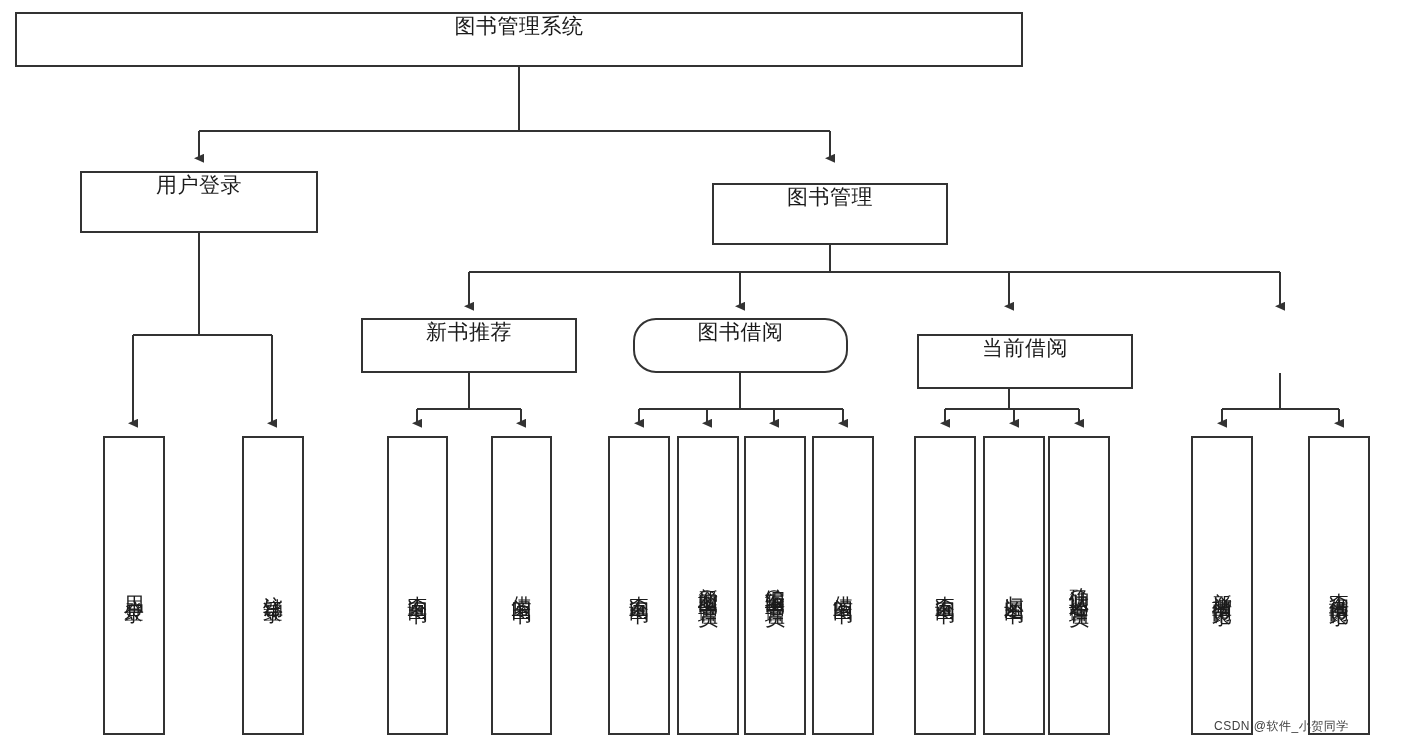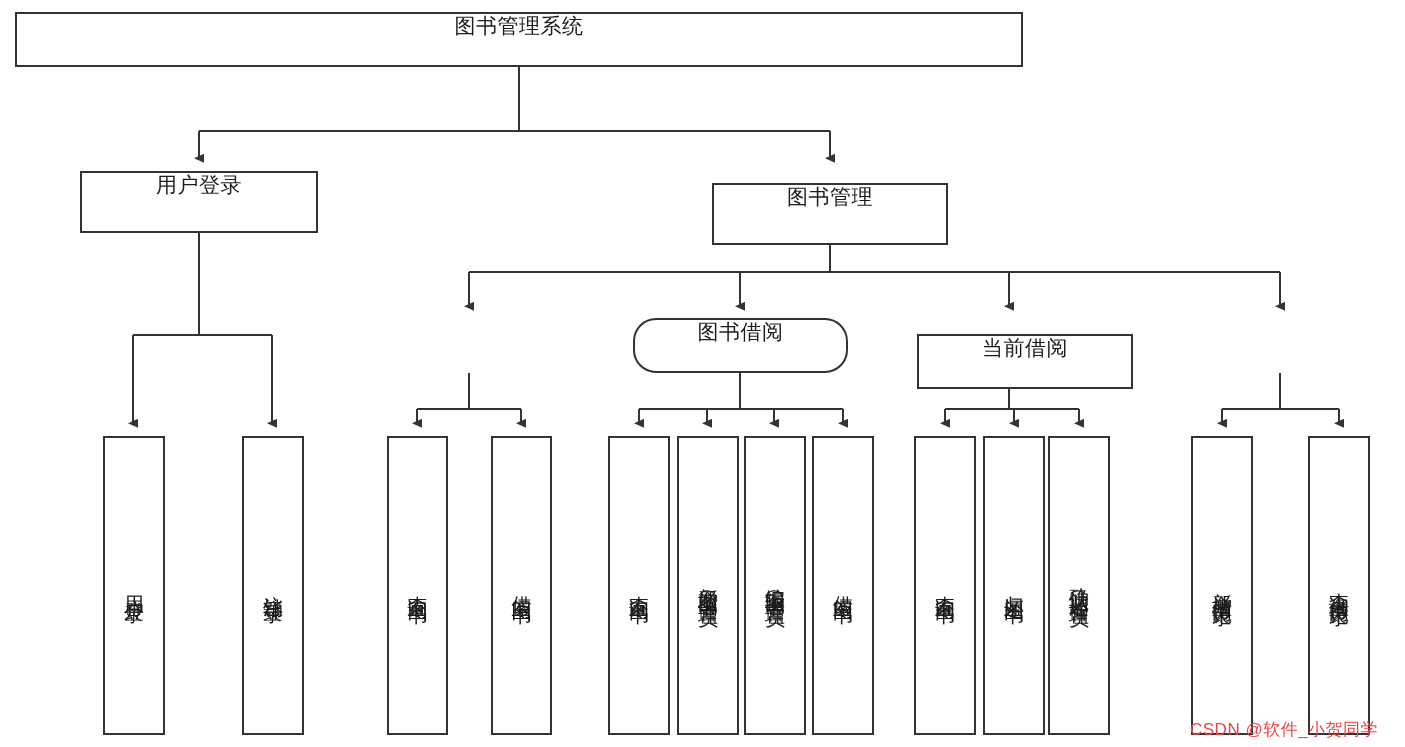--- a/index.html
+++ b/index.html
@@ -51,24 +51,25 @@
     writing-mode: vertical-rl;
     text-orientation: upright;
     font-size: 20px;
     line-height: 1.45;
     letter-spacing: 3px;
     white-space: normal;
     max-height: 100%;
   }
   .watermark {
     position: absolute;
-    font-size: 17px;
-    color: #ef4444;
+    font-size: 12px;
+    color: #404040;
     white-space: nowrap;
     letter-spacing: 0.5px;
+    margin-left: 24px;
   }
 </style>
 </head>
 <body>
 
 <div id="canvas">
 
   <svg id="edges" viewBox="0 0 1405 747">
     <defs>
       <marker id="arrow" markerWidth="10" markerHeight="10" refX="4.2" refY="5" orient="auto" markerUnits="userSpaceOnUse">
@@ -123,20 +124,23 @@
     <span class="lbl">图书管理系统</span>
   </div>
 
   <div class="node" style="left:80px; top:171px; width:238px; height:62px;">
     <span class="lbl">用户登录</span>
   </div>
   <div class="node" style="left:712px; top:171px; width:236px; height:62px;margin-top:12px;">
     <span class="lbl">图书管理</span>
   </div>
 
+  <div class="node" style="left:361px; top:318px; width:216px; height:55px;">
+    <span class="lbl">新书推荐</span>
+  </div>
   <div class="node" style="left:633px; top:318px; width:215px; height:55px;border-radius:23px;">
     <span class="lbl">图书借阅</span>
   </div>
   <div class="node" style="left:901px; top:334px; width:216px; height:55px;margin-left:16px;">
     <span class="lbl">当前借阅</span>
   </div>
 
   <div class="node vertical" style="left:103px; top:436px; width:62px; height:299px;">
     <span class="lbl">用户登录</span>
   </div>

